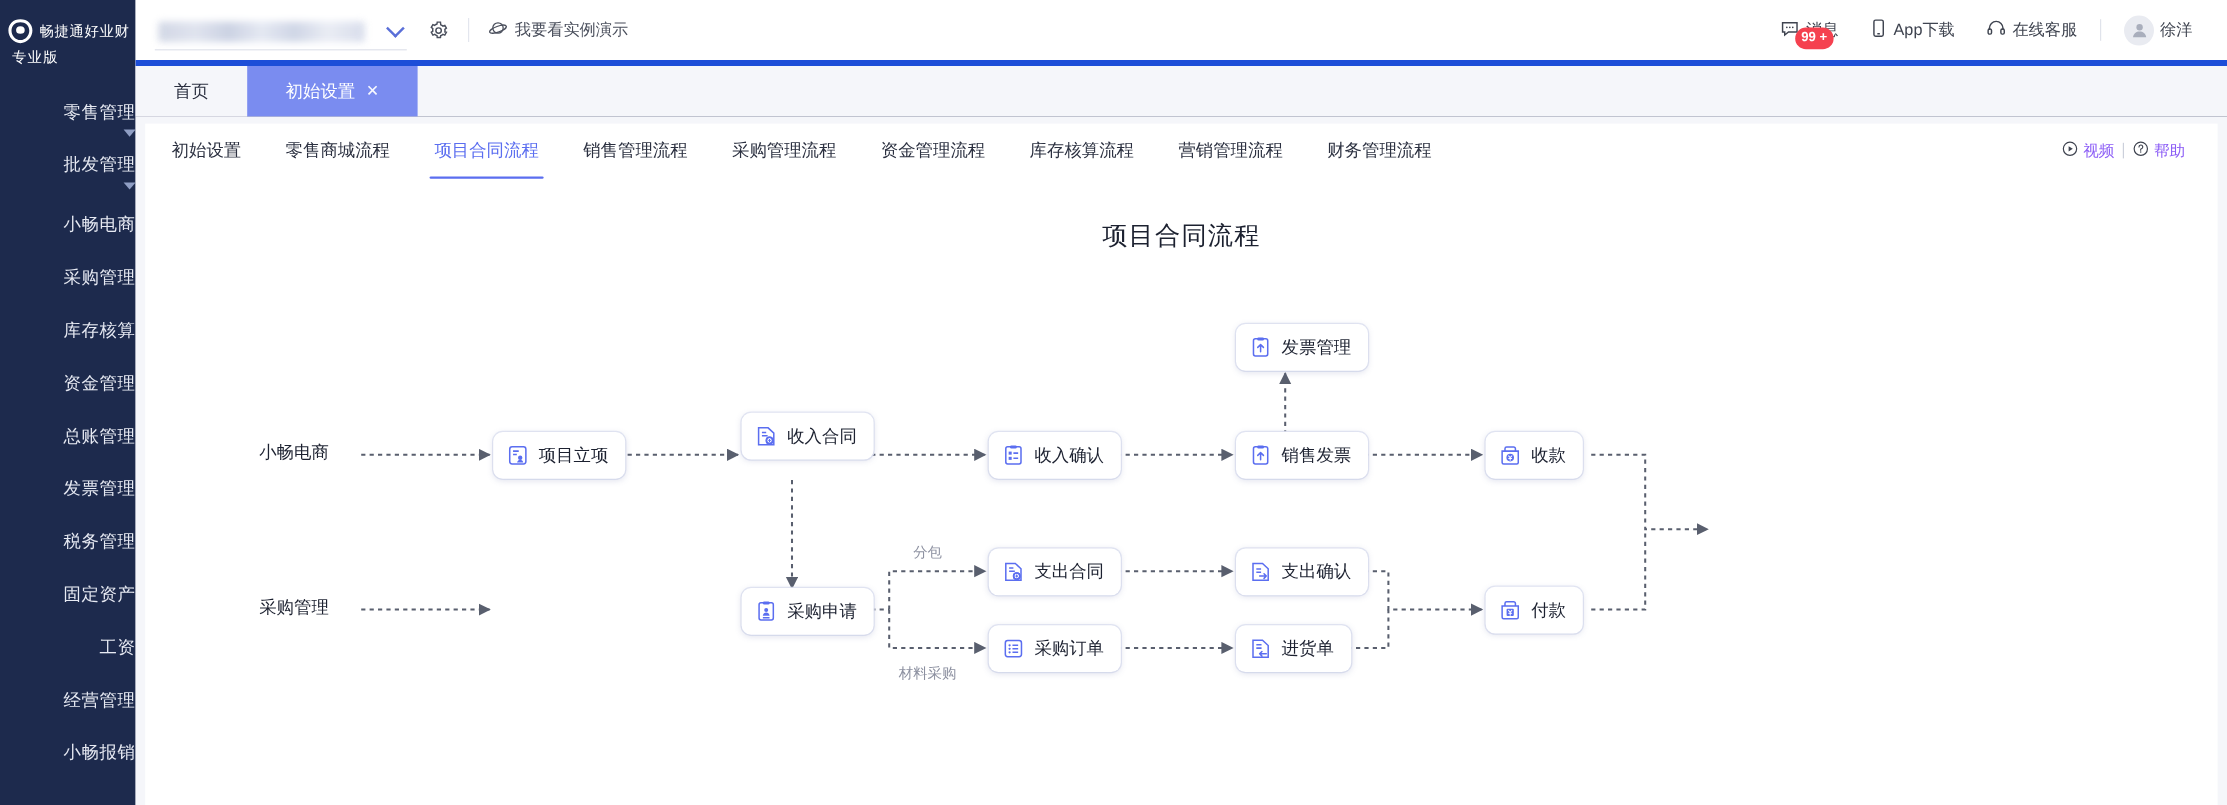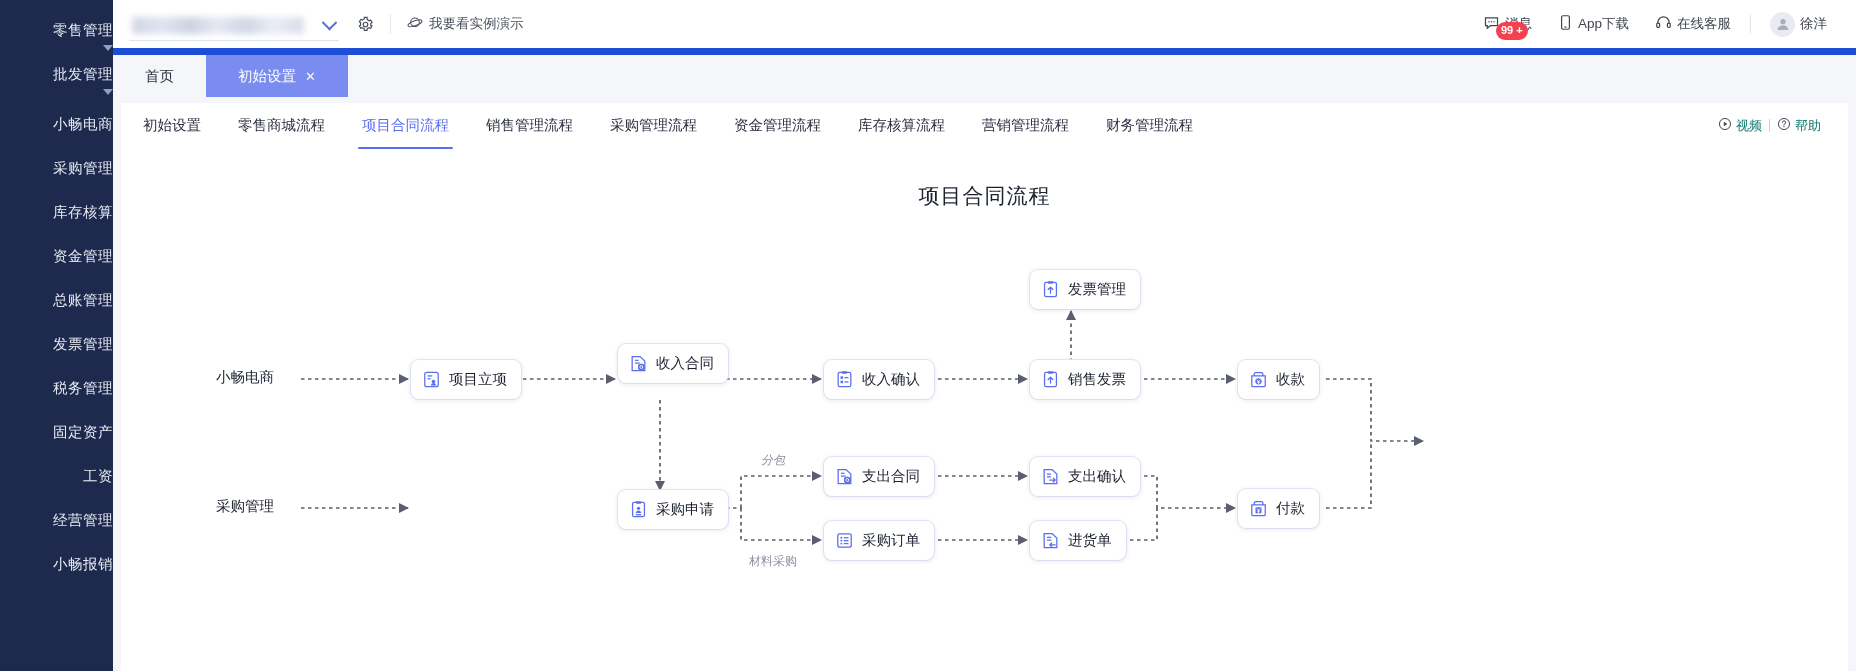--- a/index.html
+++ b/index.html
@@ -38,21 +38,21 @@
     border-right: 5px solid transparent; border-top: 6px solid #8f9ec4;
     margin-left: 3px;
   }
 
   
   .right { flex: 1 1 auto; display: flex; flex-direction: column; min-width: 0; position: relative; }
 
   
   .topbar {
     height: 55px; background: #ffffff; display: flex; align-items: center;
-    padding: 0 0 0 16px; border-bottom: 7px solid #1d4ed8; position: relative;
+    padding: 0 0 0 16px; border-bottom: 5px solid #1d4ed8; position: relative;
   }
   .org-select {
     width: 210px; height: 30px; display: flex; align-items: center;
     border-bottom: 1px solid #dfe2ea; position: relative; margin-top: 4px;
   }
   .org-blur {
     width: 172px; height: 17px; margin-left: 3px;
     background: linear-gradient(90deg,#cfd5e4 0%,#dfe3ee 18%,#c9d0e2 34%,#e4e8f2 50%,#cdd4e5 66%,#e9ecf4 82%,#d7dceb 100%);
     filter: blur(3.2px); border-radius: 2px; opacity: .95;
   }
@@ -125,21 +125,21 @@
     font-size: 14.5px; color: #2b3040; cursor: pointer; padding: 0 0 10px 0;
     margin-right: 37px; position: relative; top: 5px; white-space: nowrap;
   }
   .navtab.active { color: #5b6ef0; }
   .navtab.active::after {
     content: ""; position: absolute; left: -4px; right: -4px; bottom: -4px;
     height: 2.5px; background: #5b6ef0; border-radius: 2px;
   }
   .nav-right {
     margin-left: auto; display: flex; align-items: center; gap: 0;
-    font-size: 13px; color: #0f766e; position: relative; top: 0;
+    font-size: 13px; color: #8b5cf6; position: relative; top: 0;
   }
   .nav-right .nr {
     display: flex; align-items: center; gap: 4px; cursor: pointer; padding: 0 7px;
     white-space: nowrap;
   }
   .nav-right .nr-sep { width: 1px; height: 13px; background: #ccd0db; }
 
   .chart-title {
     text-align: center; font-size: 21px; color: #1c2130; margin-top: 34px;
     letter-spacing: 1px;
@@ -161,20 +161,35 @@
   .edgelabel {
     position: absolute; font-size: 12px; color: #8c90a0; white-space: nowrap;
   }
 </style>
 </head>
 <body>
 
 <div class="app">
 
   <div class="sidebar">
+    <div class="brand">
+      <div class="brand-row">
+        <span class="logo-mark">
+          <svg width="24" height="24" viewBox="0 0 24 24">
+            <circle cx="12" cy="12" r="11" fill="none" stroke="#ffffff" stroke-width="0"></circle>
+            <path d="M12 2 C6 2 2 6 2 11.5 C2 17 6.5 22 12 22 C17.5 22 22 17 22 11.5 C22 6 18 2 12 2 Z
+                     M12 4.6 C16.3 4.6 19.4 7.5 19.4 11.6 C19.4 15.6 16.2 19.4 12 19.4
+                     C7.8 19.4 4.6 15.6 4.6 11.6 C4.6 7.5 7.7 4.6 12 4.6 Z" fill="#ffffff"></path>
+            <ellipse cx="12" cy="11" rx="3.6" ry="3.2" fill="#ffffff"></ellipse>
+          </svg>
+        </span>
+        <span class="brand-name">畅捷通好业财</span>
+      </div>
+      <div class="brand-sub">专业版</div>
+    </div>
     <div class="menu">
       <div class="menu-item">
         <span>零售管理</span>
         <span class="caret"></span>
       </div>
       <div class="menu-item">
         <span>批发管理</span>
         <span class="caret"></span>
       </div>
       <div class="menu-item">
@@ -392,21 +407,21 @@
 
               <path d="M 1205 159 L 1250 159 L 1250 221 L 1302 221"></path>
 
               <path d="M 1205 288 L 1250 288 L 1250 221" marker-end="none"></path>
             </g>
           </svg>
 
           <div class="rowlabel" style="left:95px; top:148px;">小畅电商</div>
           <div class="rowlabel" style="left:95px; top:277px;">采购管理</div>
 
-          <div class="edgelabel" style="left:640px; top:232px;font-style:italic;">分包</div>
+          <div class="edgelabel" style="left:640px; top:232px;">分包</div>
           <div class="edgelabel" style="left:628px; top:333px;">材料采购</div>
 
           <div class="node" style="left:290px; top:140px;">
             <span class="nico">
               <svg width="19" height="19" viewBox="0 0 24 24" fill="none" stroke="#5b6ef0" stroke-width="1.6">
                 <rect x="3.5" y="3" width="17" height="18" rx="2.5"></rect>
                 <line x1="7" y1="7.5" x2="13" y2="7.5"></line>
                   <line x1="7" y1="11" x2="11" y2="11"></line>
                 <circle cx="14.5" cy="14.5" r="2.3" fill="#5b6ef0" stroke="none"></circle>
                 <path d="M11.2 19.5c.3-1.9 1.7-3 3.3-3s3 1.1 3.3 3z" fill="#5b6ef0" stroke="none"></path>

